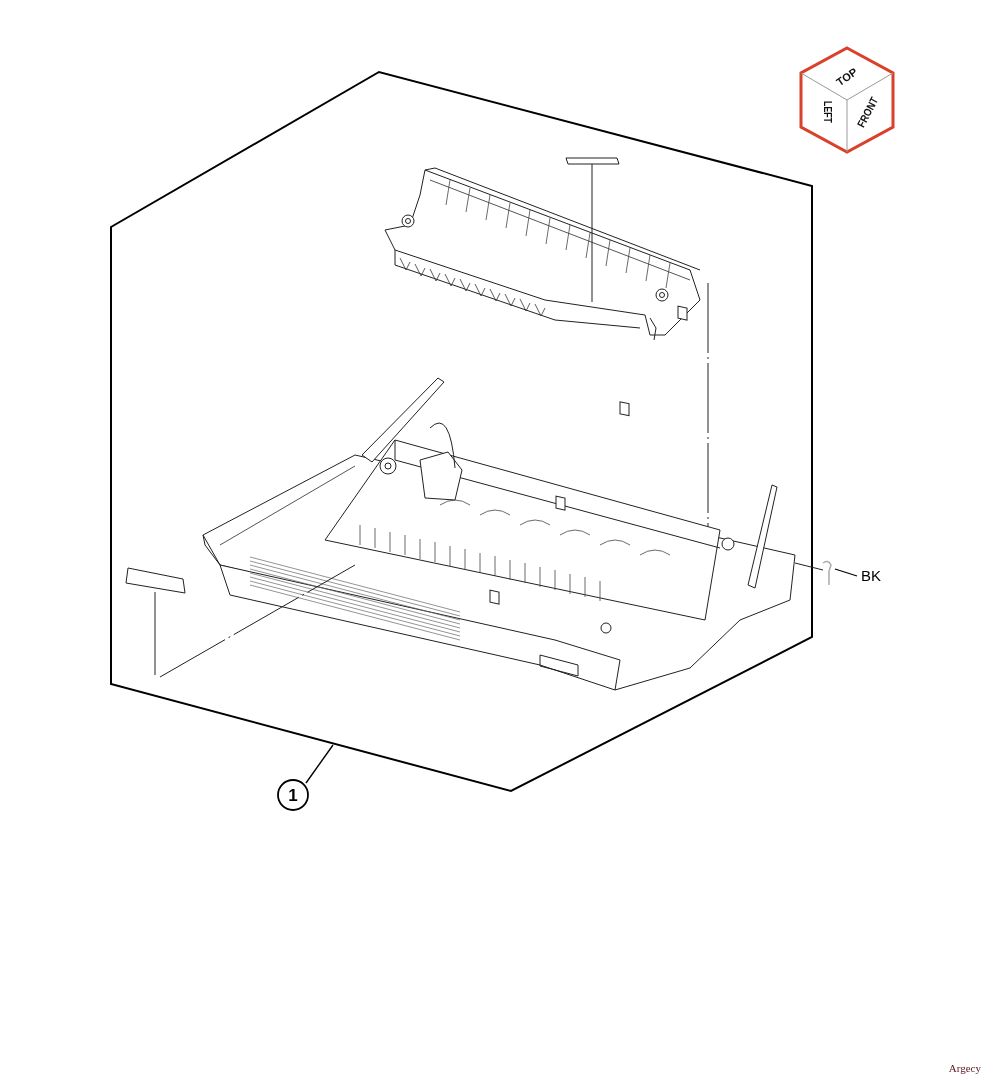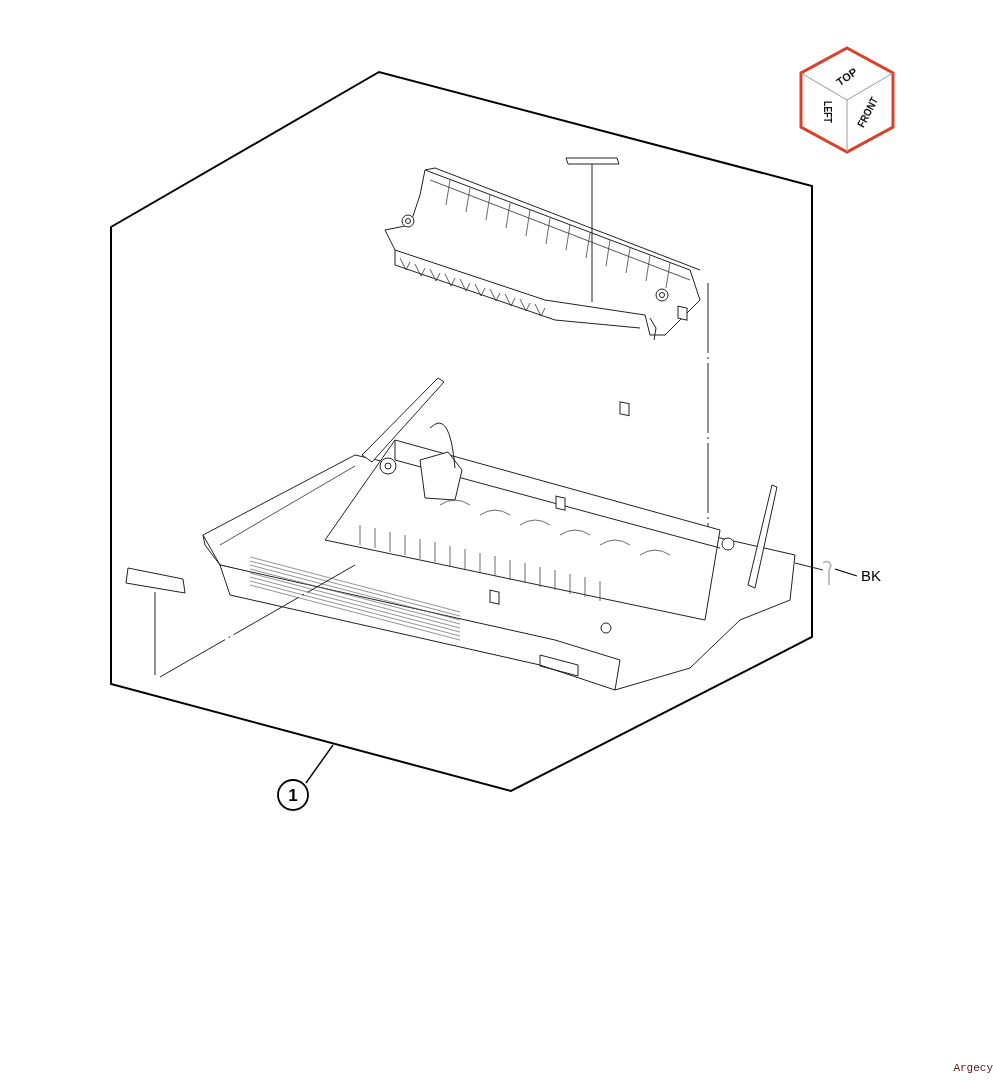--- a/index.html
+++ b/index.html
@@ -1,21 +1,21 @@
 <!DOCTYPE html>
 <html><head>
 <meta charset="utf-8">
 <style>
   html, body { margin:0; padding:0; background:#ffffff; }
   body { width:993px; height:1080px; position:relative; overflow:hidden; font-family:"Liberation Sans", sans-serif; }
   svg.main { position:absolute; left:0; top:0; }
   .txt-bk { font-family:"Liberation Sans", sans-serif; font-size:15px; fill:#000; }
   .txt-callout { font-family:"Liberation Sans", sans-serif; font-size:17px; font-weight:bold; fill:#000; }
   .cube-label { font-family:"Liberation Sans", sans-serif; font-weight:bold; fill:#111; }
-  .footer { position:absolute; right:0; bottom:6px; font-family:Liberation Mono, monospace; font-size:11px; color:#5a1a1a; }
+  .footer { position:absolute; right:12px; bottom:6px; font-family:Liberation Serif, serif; font-size:11px; color:#5a1a1a; }
 </style>
 </head>
 <body>
 
 <svg class="main" width="993" height="1080" viewBox="0 0 993 1080">
 
   <polygon points="111,227 379,72 812,186 812,637 511,791 111,684" fill="none" stroke="#000" stroke-width="2"></polygon>
 
   <g>
     <line x1="333" y1="745" x2="306" y2="783" stroke="#000" stroke-width="1.4"></line>

